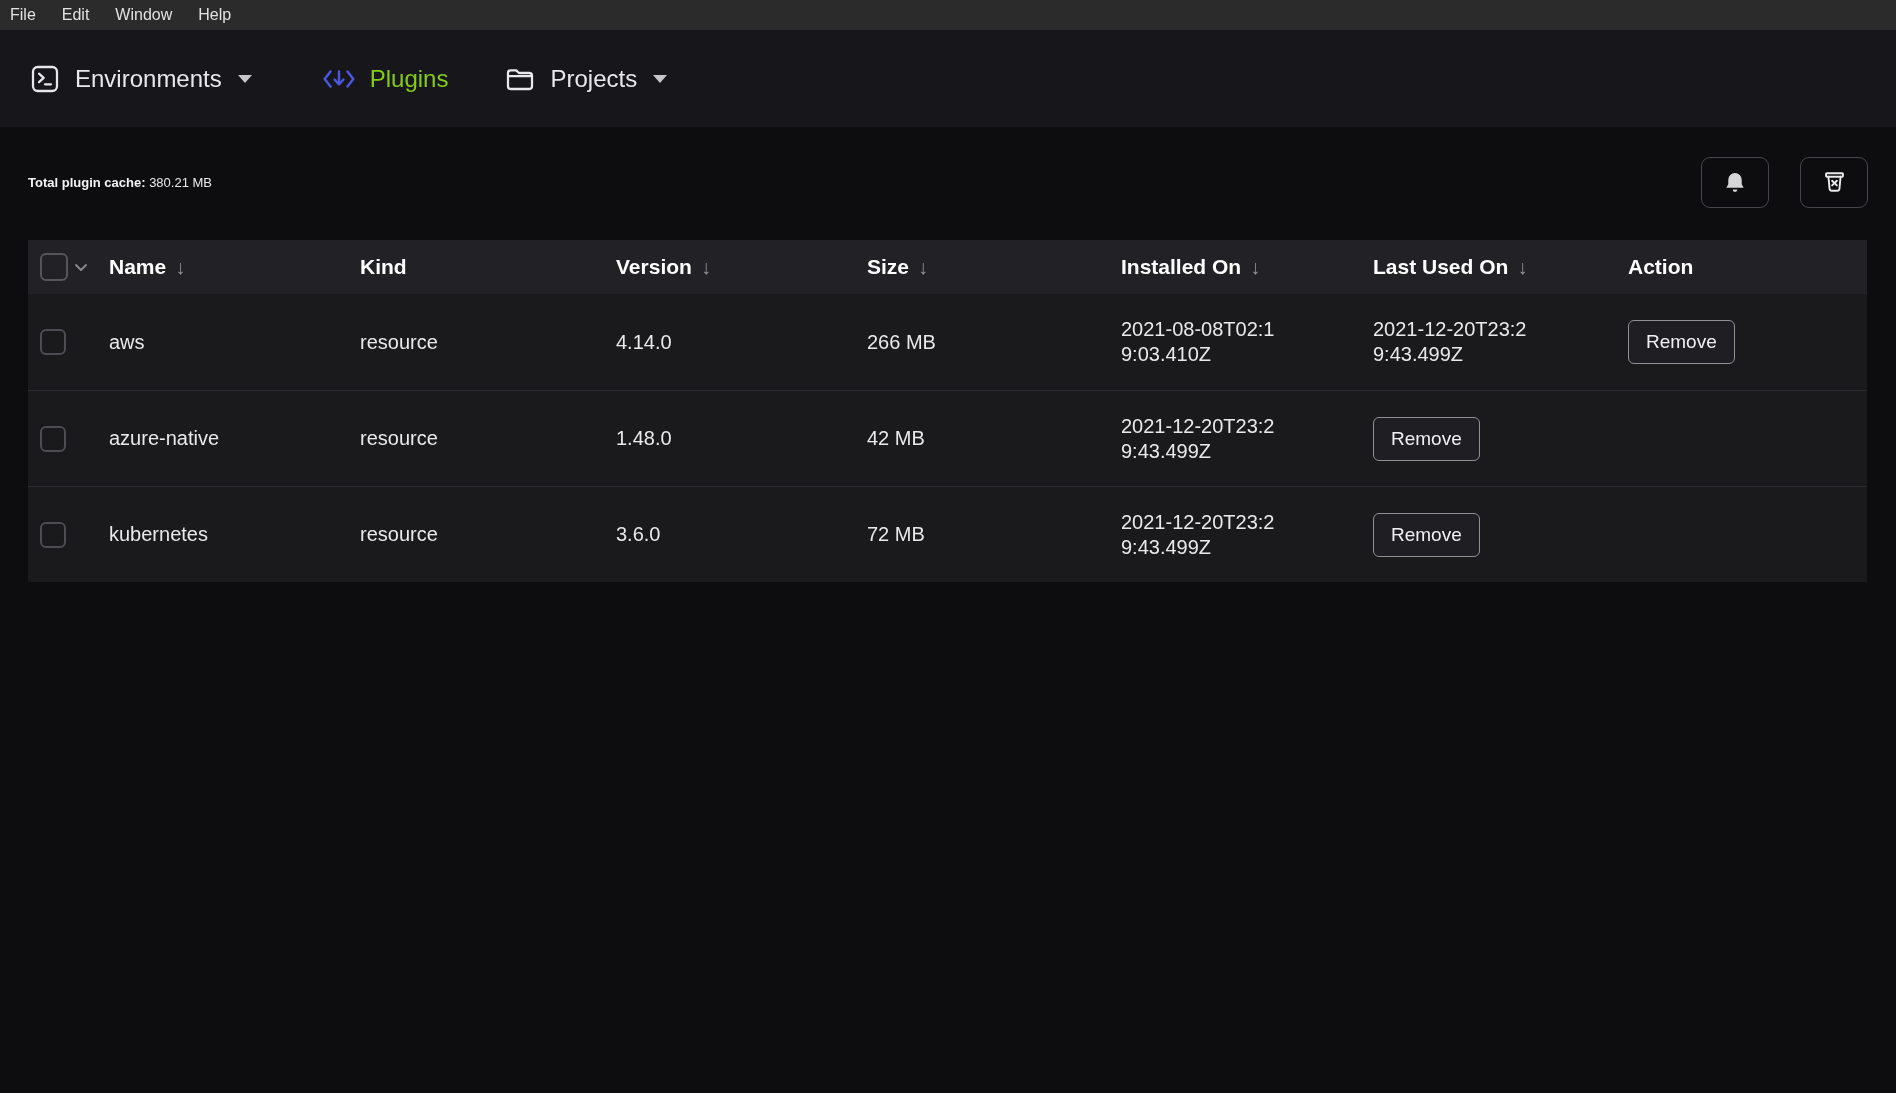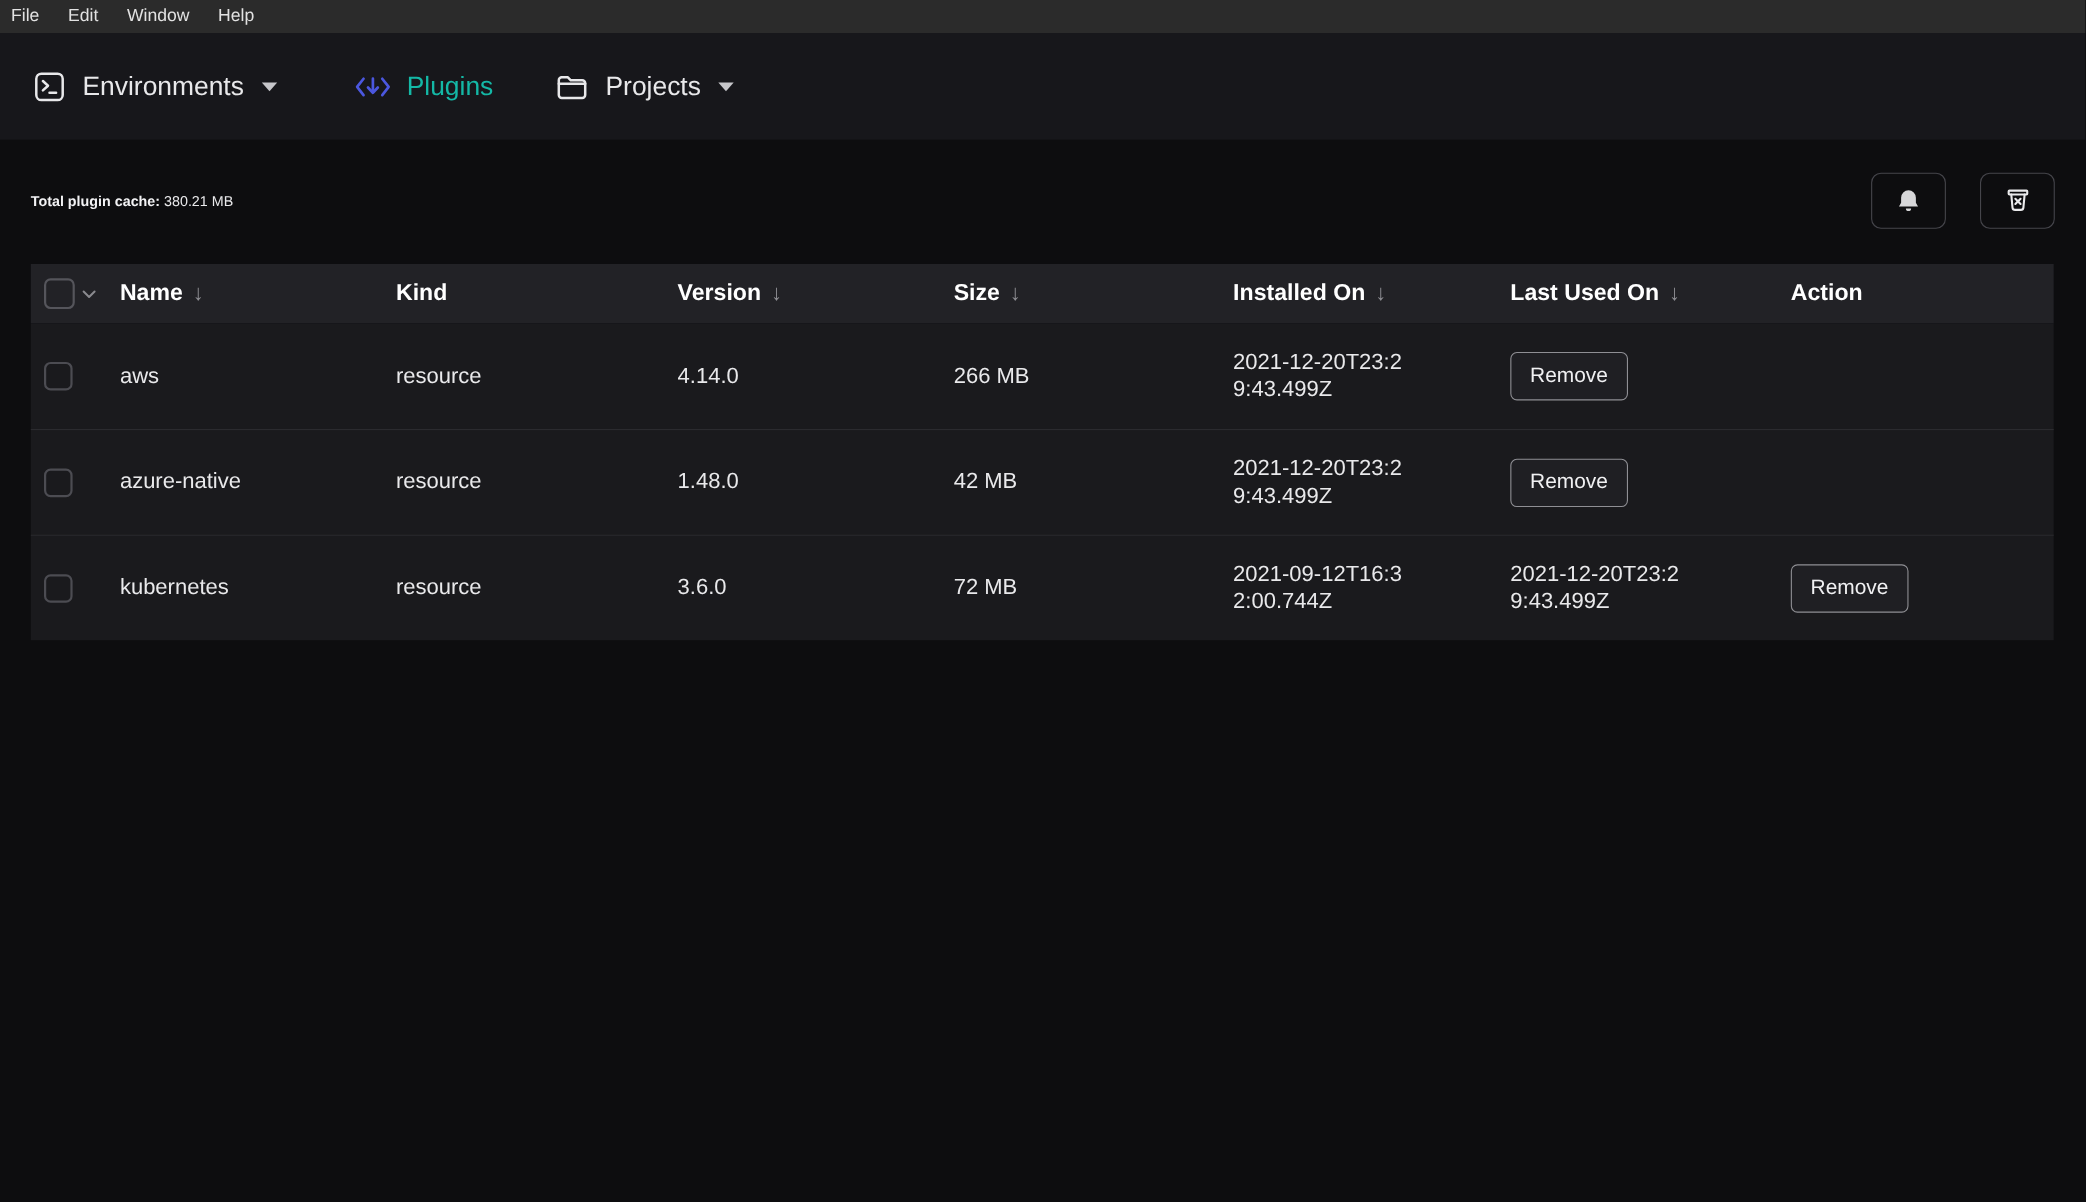--- a/index.html
+++ b/index.html
@@ -17,21 +17,21 @@
   }
   .menubar .menu-item { font-size: 16px; color: #e2e2e2; cursor: default; }
 
   
   .navbar {
     height: 97px; background: #17171b; display: flex; align-items: center;
     padding: 0 21px 0 29px;
   }
   .nav-item { display: flex; align-items: center; gap: 14px; cursor: pointer; }
   .nav-item .label { font-size: 24px; color: #e8e8ea; }
-  .nav-item.active .label { color: #14b8a6; }
+  .nav-item.active .label { color: #84cc16; }
   .nav-env { margin-right: 70px; }
   .nav-plugins { margin-right: 56px; }
   .caret-down {
     width: 0; height: 0; border-left: 7px solid transparent;
     border-right: 7px solid transparent; border-top: 8px solid #c6c6ca;
     margin-left: 2px;
   }
   .nav-spacer { flex: 1; }
   .user-button {
     height: 50px; padding: 0 18px; border: 1px solid #3e3e45; border-radius: 8px;
@@ -203,20 +203,23 @@
 
     <div class="t-row t-body-row">
       <div class="t-cell sel-cell">
         <span class="checkbox"></span>
       </div>
       <div class="t-cell">aws</div>
       <div class="t-cell">resource</div>
       <div class="t-cell">4.14.0</div>
       <div class="t-cell">266 MB</div>
       <div class="t-cell">
+        <span class="date-text">2021-08-08T02:19:03.410Z</span>
+      </div>
+      <div class="t-cell">
         <span class="date-text">2021-12-20T23:29:43.499Z</span>
       </div>
       <div class="t-cell">
         <button class="remove-button">Remove</button>
       </div>
     </div>
 
     <div class="t-row t-body-row">
       <div class="t-cell sel-cell">
         <span class="checkbox"></span>
@@ -235,23 +238,20 @@
 
     <div class="t-row t-body-row">
       <div class="t-cell sel-cell">
         <span class="checkbox"></span>
       </div>
       <div class="t-cell">kubernetes</div>
       <div class="t-cell">resource</div>
       <div class="t-cell">3.6.0</div>
       <div class="t-cell">72 MB</div>
       <div class="t-cell">
-        <span class="date-text">2021-09-12T16:32:00.744Z</span>
-      </div>
-      <div class="t-cell">
         <span class="date-text">2021-12-20T23:29:43.499Z</span>
       </div>
       <div class="t-cell">
         <button class="remove-button">Remove</button>
       </div>
     </div>
 
   </div>
 </div>
 

